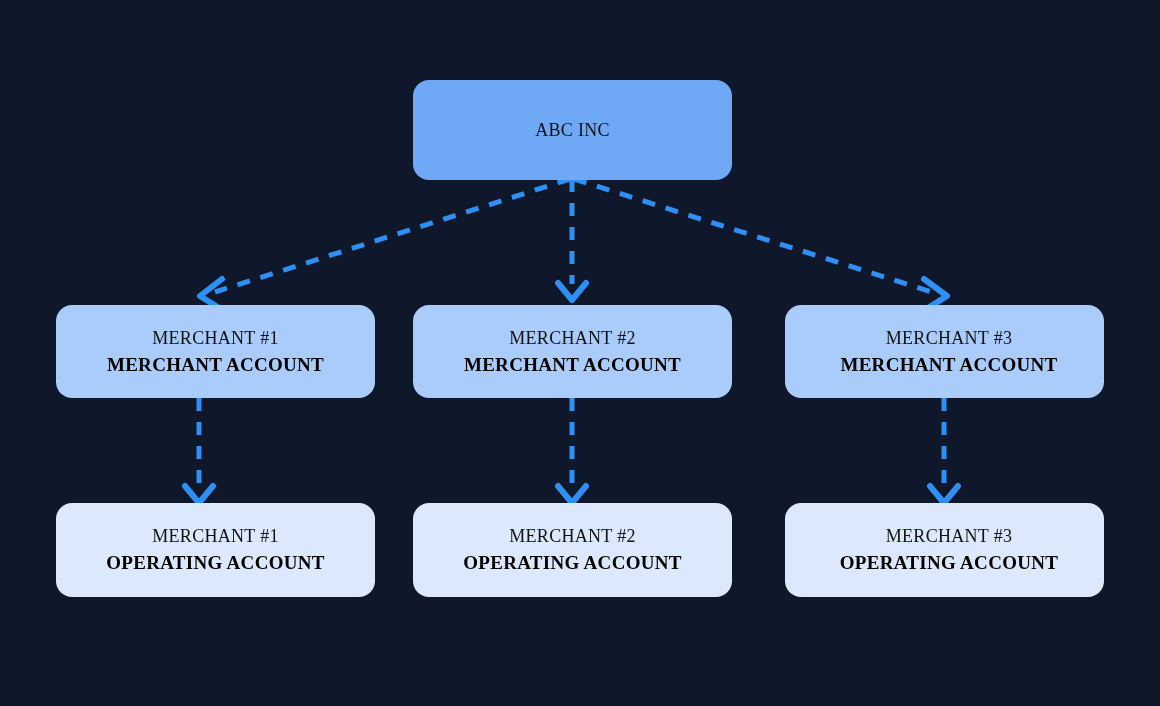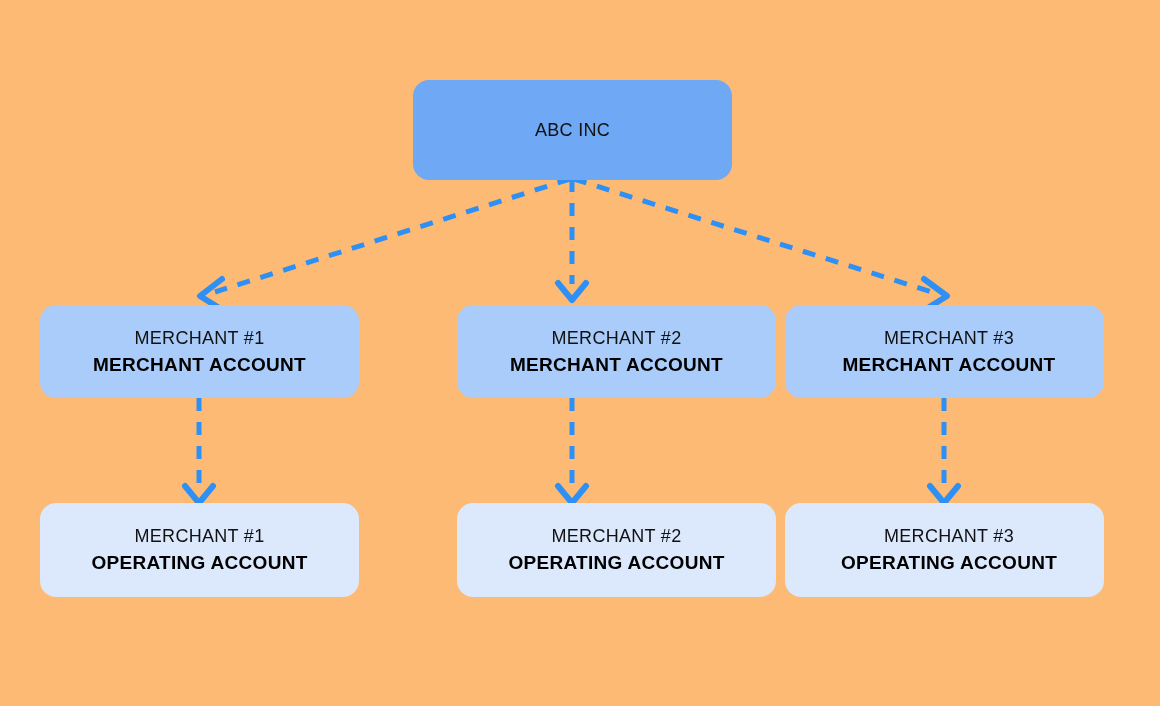--- a/index.html
+++ b/index.html
@@ -10,21 +10,22 @@
   body {
     font-family: "Liberation Sans", sans-serif;
     width: 1160px;
     height: 706px;
     overflow: hidden;
   }
   #canvas {
     position: relative;
     width: 1160px;
     height: 706px;
-    background: #fdba74;
+    background: #0f172a;
+    font-family: Liberation Serif, serif;
   }
   #arrow-layer {
     position: absolute;
     left: 0;
     top: 0;
     width: 1160px;
     height: 706px;
     pointer-events: none;
   }
   .node {
@@ -70,22 +71,22 @@
     height: 93px;
     background: #aaccfa;
   }
   
   .node-operating {
     top: 503px;
     width: 319px;
     height: 94px;
     background: #dce8fc;
   }
-  .col-1 { left: 40px; }
-  .col-2 { left: 413px; margin-left: 44px; }
+  .col-1 { left: 56px; }
+  .col-2 { left: 413px; }
   .col-3 { left: 785px; padding-left: 9px; }
 </style>
 </head>
 <body>
 
 <div id="canvas">
 
   <svg id="arrow-layer" viewBox="0 0 1160 706" width="1160" height="706" xmlns="http://www.w3.org/2000/svg">
 
     <g>

